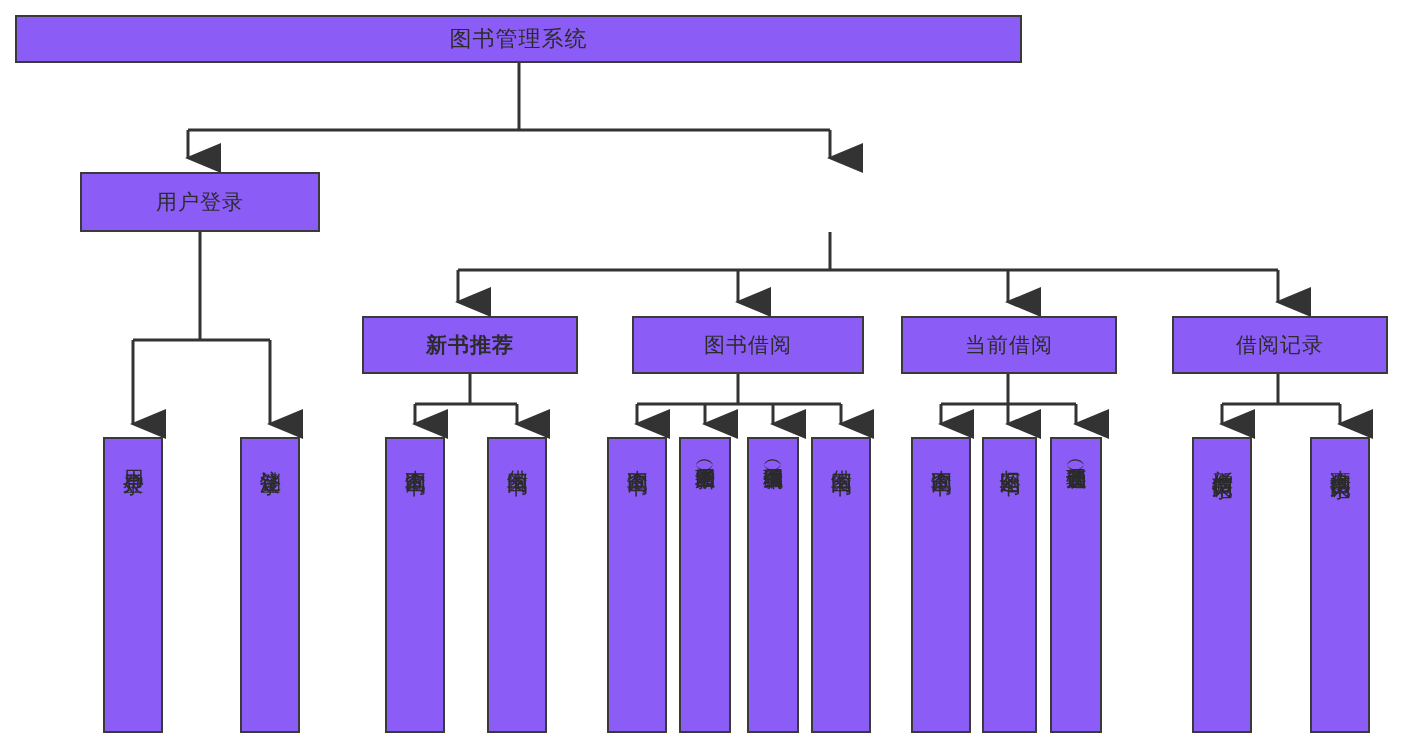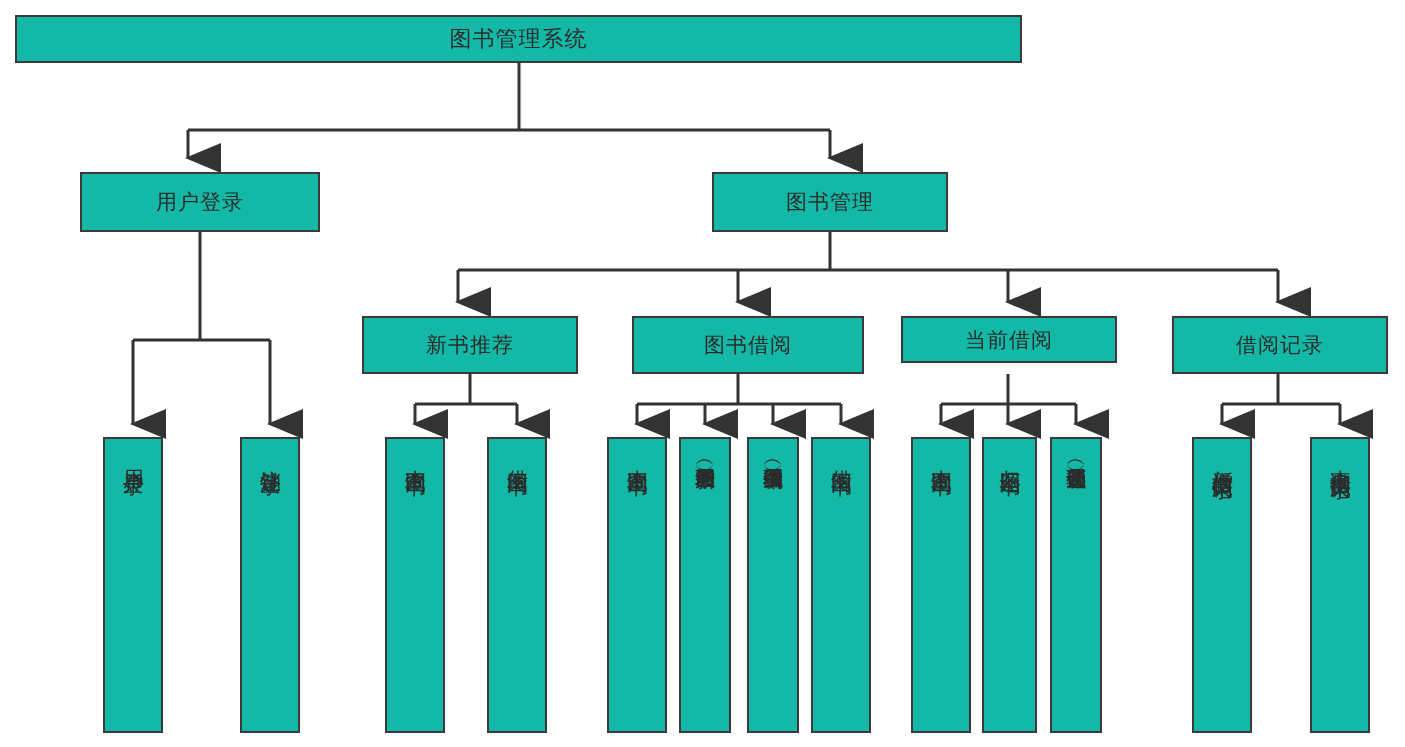--- a/index.html
+++ b/index.html
@@ -22,21 +22,21 @@
     left: 0;
     top: 0;
     width: 1405px;
     height: 747px;
     pointer-events: none;
   }
   .node {
     position: absolute;
     box-sizing: border-box;
     border: 2.5px solid #3a3a3a;
-    background: #14b8a6;
+    background: #8b5cf6;
     display: flex;
     align-items: center;
     justify-content: center;
     color: #2b2b2b;
   }
   .node.horiz {
     font-size: 21px;
     letter-spacing: 1px;
     line-height: 1.2;
   }
@@ -127,31 +127,28 @@
     </g>
   </svg>
 
   <div class="node horiz root" style="left:15px; top:15px; width:1007px; height:48px;">
     <span>图书管理系统</span>
   </div>
 
   <div class="node horiz" style="left:80px; top:172px; width:240px; height:60px;">
     <span>用户登录</span>
   </div>
-  <div class="node horiz" style="left:712px; top:172px; width:236px; height:60px;">
-    <span>图书管理</span>
-  </div>
 
-  <div class="node horiz" style="left:362px; top:316px; width:216px; height:58px;">
+  <div class="node horiz" style="left:362px; top:316px; width:216px; height:58px;font-weight:bold;">
     <span>新书推荐</span>
   </div>
   <div class="node horiz" style="left:632px; top:316px; width:232px; height:58px;">
     <span>图书借阅</span>
   </div>
-  <div class="node horiz" style="left:901px; top:316px; width:216px; height:47px;">
+  <div class="node horiz" style="left:901px; top:316px; width:216px; height:58px;">
     <span>当前借阅</span>
   </div>
   <div class="node horiz" style="left:1172px; top:316px; width:216px; height:58px;justify-content:center;">
     <span>借阅记录</span>
   </div>
 
   <div class="node vert" style="left:103px; top:437px; width:60px; height:296px;">
     <span class="vtext">用户登录</span>
   </div>
   <div class="node vert" style="left:240px; top:437px; width:60px; height:296px;">

